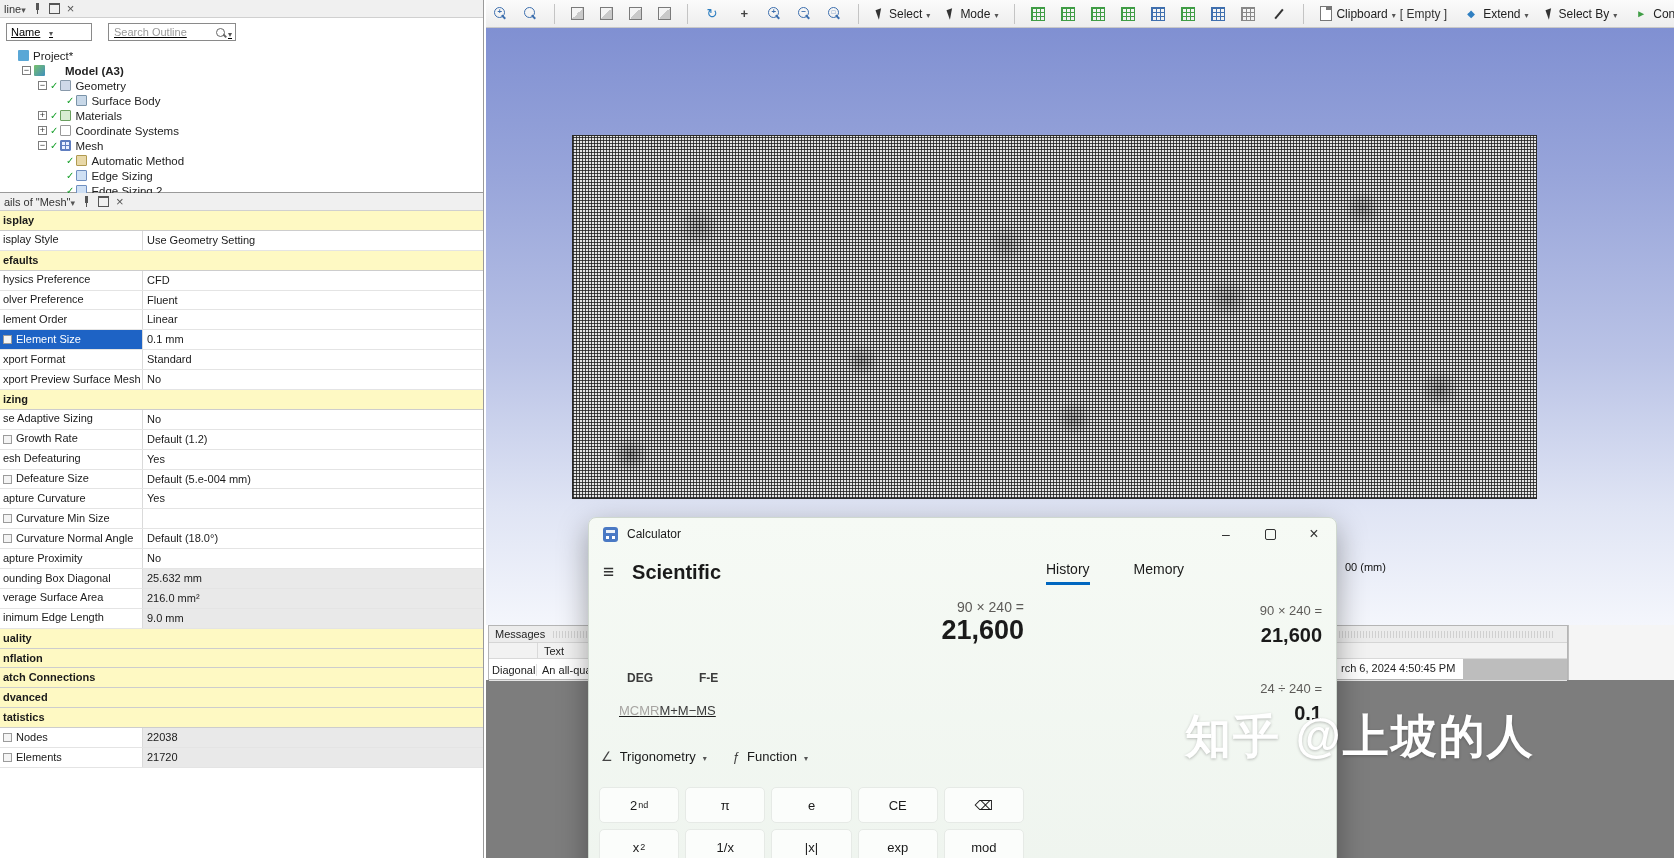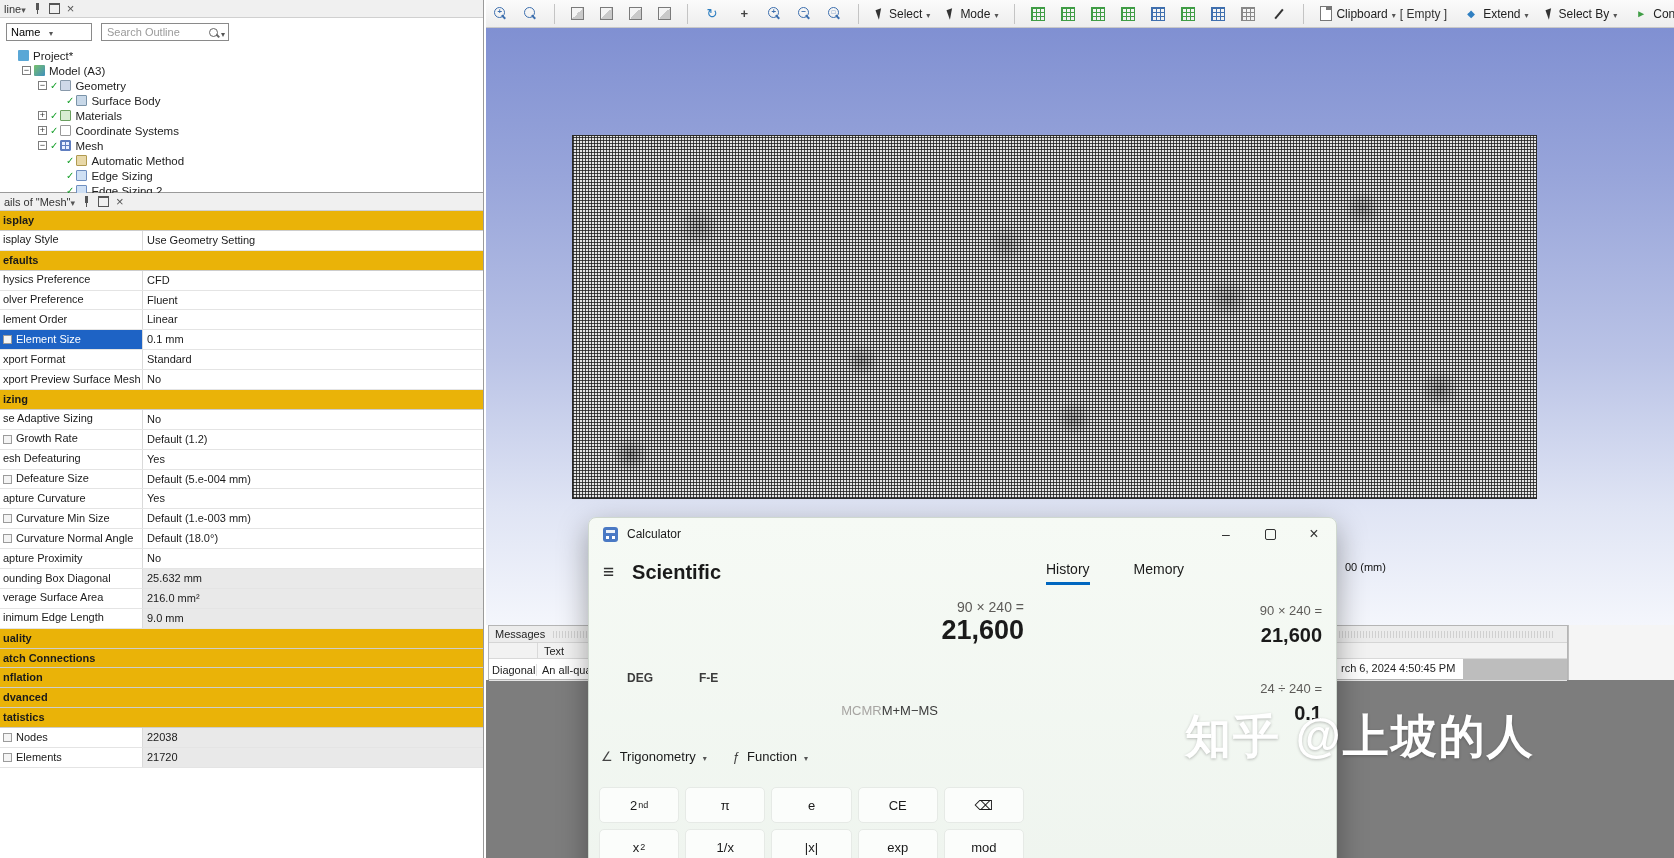--- a/index.html
+++ b/index.html
@@ -79,55 +79,55 @@
   .ptitle-text{white-space:nowrap;}
   .ptitle::after{content:"";flex:1;}
   .pt-icons{display:flex;align-items:center;gap:7px;margin-right:2px;}
   .pt-caret::before{content:"▾";font-size:9px;color:#555;}
   .i-pin{width:9px;height:11px;position:relative;display:inline-block;}
   .i-pin::before{content:"";position:absolute;left:3px;top:0;width:3px;height:7px;background:#555;}
   .i-pin::after{content:"";position:absolute;left:4px;top:7px;width:1px;height:4px;background:#555;}
   .i-max{width:9px;height:8px;border:1px solid #555;border-top-width:2px;display:inline-block;}
   .i-close::before{content:"×";font-size:13px;color:#555;line-height:10px;}
 
-  .obar{display:flex;align-items:center;gap:9px;padding:3px 6px;height:22px;}
+  .obar{display:flex;align-items:center;gap:16px;padding:3px 6px;height:22px;text-decoration:underline;}
   .combo{width:86px;height:18px;border:1px solid #8a8a8a;display:flex;align-items:center;
     font-size:11px;padding:0 4px;box-sizing:border-box;background:#fff;}
   .combo span{flex:1;}
   .searchbox{width:128px;height:18px;border:1px solid #8a8a8a;display:flex;align-items:center;
     background:#fff;box-sizing:border-box;padding:0 3px;gap:3px;}
   .searchbox input{border:none;outline:none;flex:1;min-width:0;font-size:11px;font-family:inherit;color:#333;}
   .searchbox input::placeholder{color:#9a9a9a;}
   .i-mag-s{width:7px;height:7px;border:1.3px solid #666;border-radius:50%;position:relative;flex:none;}
   .i-mag-s::after{content:"";position:absolute;width:4px;height:1.5px;background:#666;right:-3px;bottom:-1px;transform:rotate(45deg);}
 
   #tree{padding-top:2px;font-size:11.5px;color:#222;overflow:hidden;height:149px;}
   .tree-row{display:flex;align-items:center;height:15px;white-space:nowrap;}
-  .tree-row.bold .tree-label{font-weight:normal;}
+  .tree-row.bold .tree-label{font-weight:bold;margin-left:16px;}
   .expander{width:9px;height:9px;border:1px solid #7c7c7c;background:#fff;font-size:9px;line-height:7px;
     text-align:center;color:#333;margin-right:3px;flex:none;box-sizing:border-box;}
   .exp-spacer{width:12px;flex:none;}
   .check{color:#18a02c;font-size:10px;margin-right:2px;flex:none;}
   .node-icon{width:11px;height:11px;margin-right:4px;flex:none;border-radius:1px;box-sizing:border-box;}
   .project-icon{background:#5aa7d6;}
   .model-icon{background:linear-gradient(135deg,#79c06a,#3f8fbf);}
   .geometry-icon{background:#cfd8e8;border:1px solid #8899aa;}
   .surface-body-icon{background:#c8d8e8;border:1px solid #7a93a8;}
   .materials-icon{background:#d7ecd2;border:1px solid #6aa05f;}
   .coordinate-systems-icon{background:#fff;border:1px solid #999;}
   .mesh-icon{background-color:#eaf0ff;border:1px solid #5f7ec0;
     background-image:linear-gradient(#5f7ec0 1px,transparent 1px),linear-gradient(90deg,#5f7ec0 1px,transparent 1px);
     background-size:4px 4px;}
   .method-icon{background:#e8d8a8;border:1px solid #b09a50;}
   .sizing-icon{background:#cfe0f4;border:1px solid #6f8fc0;}
 
   
   #details-rows{font-size:11px;color:#1a1a1a;}
   .drow{height:19.9px;line-height:19.9px;box-sizing:border-box;}
-  .dsec{background:#eab308;font-weight:bold;padding-left:3px;border-bottom:1px solid #cdcdcd;}
+  .dsec{background:#fef9c3;font-weight:bold;padding-left:3px;border-bottom:1px solid #cdcdcd;}
   .dprop{display:flex;border-bottom:1px solid #e4e4e4;}
   .cl{width:143px;flex:none;border-right:1px solid #dadada;padding-left:3px;display:flex;align-items:center;gap:4px;
     box-sizing:border-box;overflow:hidden;white-space:nowrap;}
   .cv{flex:1;padding-left:4px;overflow:hidden;white-space:nowrap;}
   .cv.ro{background:#e9e9e9;}
   .dprop.sel .cl{background:#1E63C5;color:#fff;}
   .dchk{width:9px;height:9px;border:1px solid #9b9b9b;background:#f4f4f4;flex:none;box-sizing:border-box;}
 
   
   .messages{position:absolute;left:488px;top:625px;width:1080px;height:55px;background:#fff;
@@ -160,21 +160,21 @@
   .cc-max::before{content:"";width:9px;height:9px;border:1px solid #333;border-radius:2px;display:block;}
   .cc-close::before{content:"×";font-size:16px;}
   .calc-body{display:flex;}
   .calc-main{width:445px;flex:none;}
   .calc-header{display:flex;align-items:center;margin:11px 0 0 14px;height:22px;}
   .i-hamburger::before{content:"≡";font-size:19px;color:#333;}
   .calc-mode{font-size:20px;font-weight:600;margin-left:18px;}
   .calc-expr{text-align:right;padding-right:10px;color:#5d5b58;font-size:14px;margin-top:16px;height:16px;}
   .calc-result{text-align:right;padding-right:10px;font-size:27px;font-weight:700;line-height:30px;}
   .calc-degrow{margin-top:26px;display:flex;gap:46px;padding-left:38px;font-size:12px;font-weight:600;color:#3b3b3b;height:16px;}
-  #calc-memrow{margin-top:16px;display:flex;justify-content:flex-end;padding:0 96px 0 30px;font-size:13px;height:16px;}
+  #calc-memrow{margin-top:16px;display:flex;justify-content:flex-start;padding:0 96px 0 30px;font-size:13px;height:16px;text-decoration:underline;}
   .mem{color:#3b3b3b;}
   .mem.dis{color:#a7a5a2;}
   .calc-fnrow{margin-top:26px;display:flex;gap:26px;padding-left:12px;font-size:13px;height:22px;align-items:center;}
   .fn-drop{display:inline-flex;align-items:center;gap:7px;color:#1a1a1a;}
   .i-angle::before{content:"∠";font-size:13px;color:#444;font-style:normal;}
   .i-fn::before{content:"ƒ";font-size:13px;color:#444;font-style:normal;}
   .calc-keys{margin-top:20px;display:grid;grid-template-columns:repeat(5,1fr);gap:6px;padding:0 10px;}
   .calc-keys + .calc-keys{margin-top:6px;}
   .key{height:34px;background:#fbfdfb;border:1px solid #e6eae6;border-radius:5px;display:flex;align-items:center;
     justify-content:center;font-size:13px;}
@@ -475,21 +475,20 @@
           <div class="cl">
             <span>apture Curvature</span>
           </div>
           <div class="cv">Yes</div>
         </div>
         <div class="drow dprop">
           <div class="cl">
             <span class="dchk"></span>
             <span>Curvature Min Size</span>
           </div>
-          <div class="cv">Default (1.e-003 mm)</div>
         </div>
         <div class="drow dprop">
           <div class="cl">
             <span class="dchk"></span>
             <span>Curvature Normal Angle</span>
           </div>
           <div class="cv">Default (18.0°)</div>
         </div>
         <div class="drow dprop">
           <div class="cl">
@@ -509,22 +508,22 @@
           </div>
           <div class="cv ro">216.0 mm²</div>
         </div>
         <div class="drow dprop">
           <div class="cl">
             <span>inimum Edge Length</span>
           </div>
           <div class="cv ro">9.0 mm</div>
         </div>
         <div class="drow dsec">uality</div>
+        <div class="drow dsec">nflation</div>
         <div class="drow dsec">atch Connections</div>
-        <div class="drow dsec">nflation</div>
         <div class="drow dsec">dvanced</div>
         <div class="drow dsec">tatistics</div>
         <div class="drow dprop">
           <div class="cl">
             <span class="dchk"></span>
             <span>Nodes</span>
           </div>
           <div class="cv ro">22038</div>
         </div>
         <div class="drow dprop">

